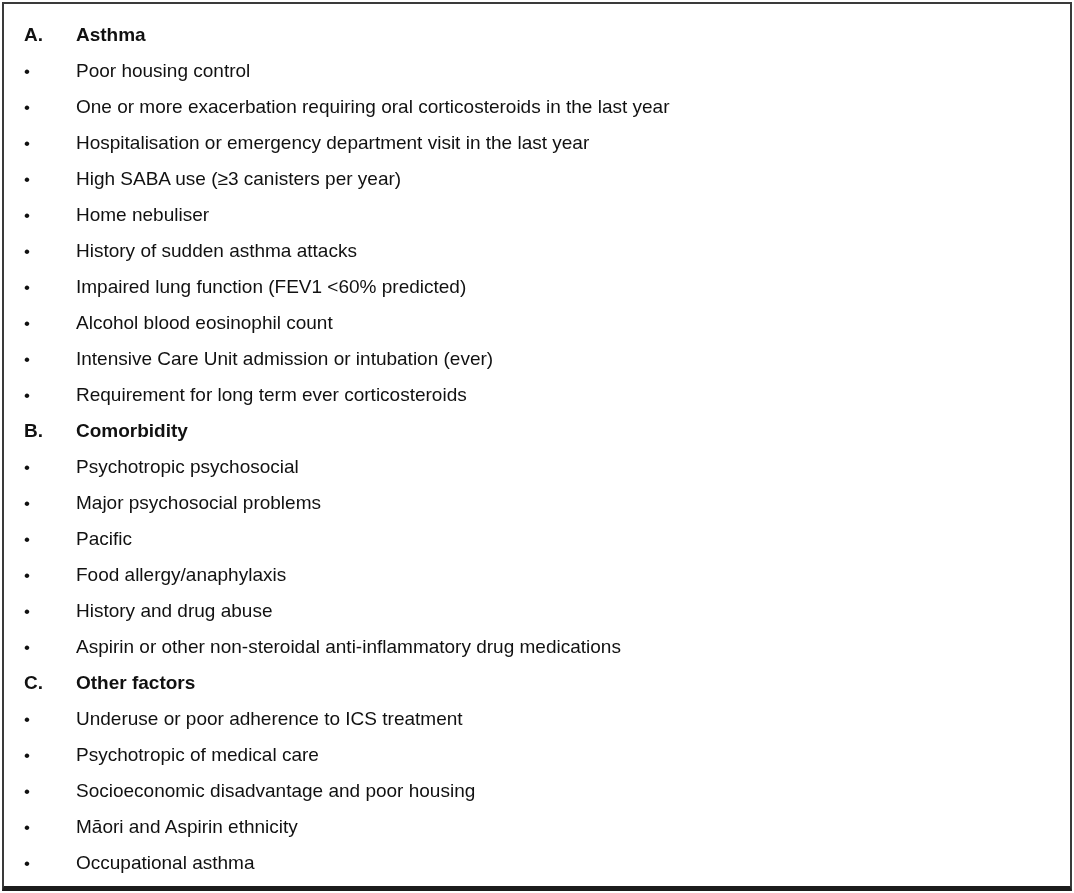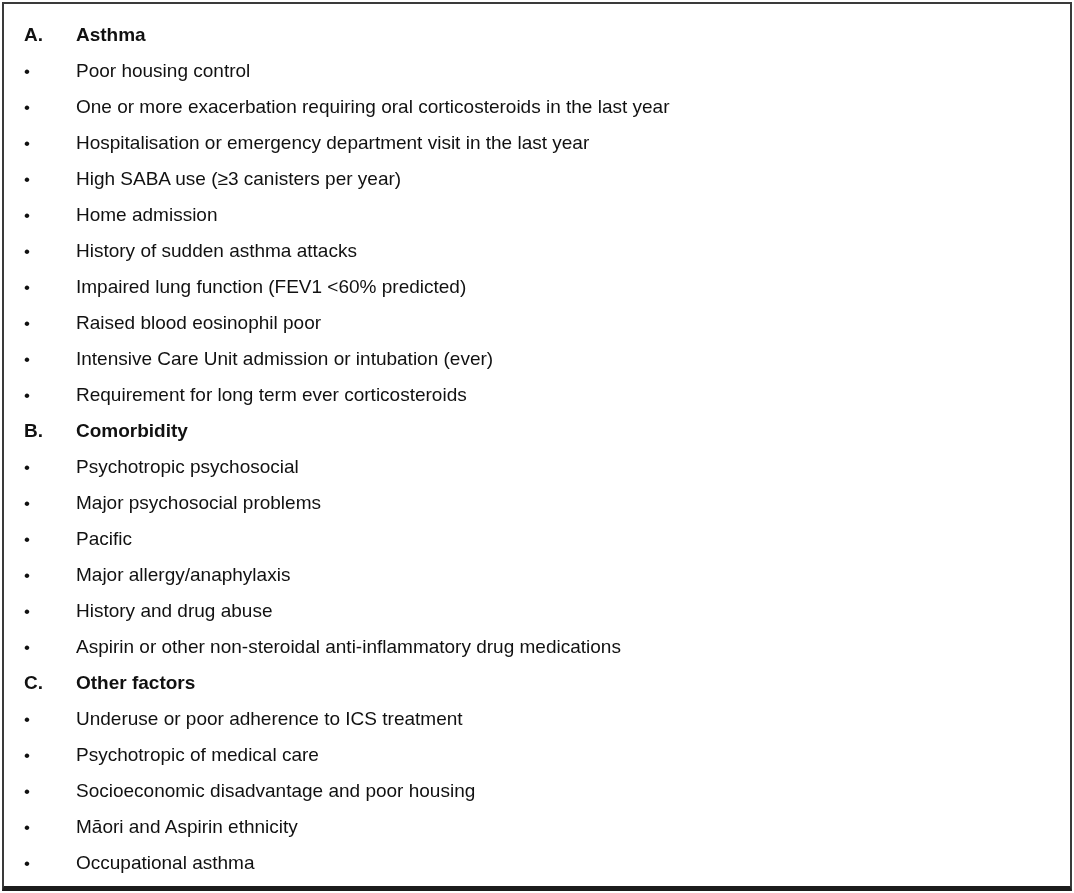--- a/index.html
+++ b/index.html
@@ -69,33 +69,33 @@
     <div class="row item">
       <span class="marker">•</span>
       <span class="label">Hospitalisation or emergency department visit in the last year</span>
     </div>
     <div class="row item">
       <span class="marker">•</span>
       <span class="label">High SABA use (≥3 canisters per year)</span>
     </div>
     <div class="row item">
       <span class="marker">•</span>
-      <span class="label">Home admission</span>
+      <span class="label">Home nebuliser</span>
     </div>
     <div class="row item">
       <span class="marker">•</span>
       <span class="label">History of sudden asthma attacks</span>
     </div>
     <div class="row item">
       <span class="marker">•</span>
       <span class="label">Impaired lung function (FEV1 &lt;60% predicted)</span>
     </div>
     <div class="row item">
       <span class="marker">•</span>
-      <span class="label">Raised blood eosinophil poor</span>
+      <span class="label">Alcohol blood eosinophil count</span>
     </div>
     <div class="row item">
       <span class="marker">•</span>
       <span class="label">Intensive Care Unit admission or intubation (ever)</span>
     </div>
     <div class="row item">
       <span class="marker">•</span>
       <span class="label">Requirement for long term ever corticosteroids</span>
     </div>
 
@@ -110,21 +110,21 @@
     <div class="row item">
       <span class="marker">•</span>
       <span class="label">Major psychosocial problems</span>
     </div>
     <div class="row item">
       <span class="marker">•</span>
       <span class="label">Pacific</span>
     </div>
     <div class="row item">
       <span class="marker">•</span>
-      <span class="label">Major allergy/anaphylaxis</span>
+      <span class="label">Food allergy/anaphylaxis</span>
     </div>
     <div class="row item">
       <span class="marker">•</span>
       <span class="label">History and drug abuse</span>
     </div>
     <div class="row item">
       <span class="marker">•</span>
       <span class="label">Aspirin or other non-steroidal anti-inflammatory drug medications</span>
     </div>
 

